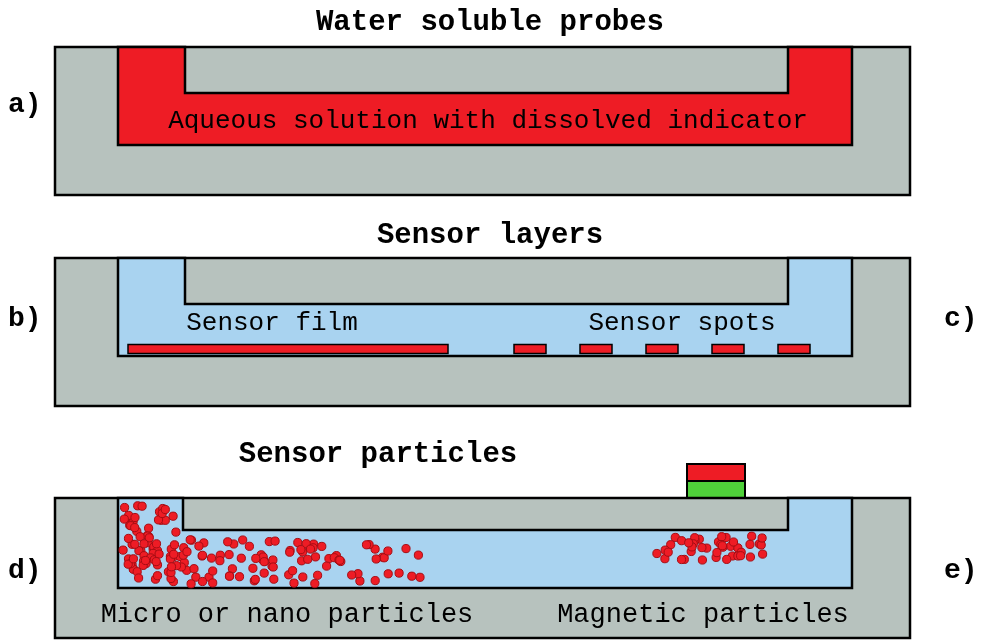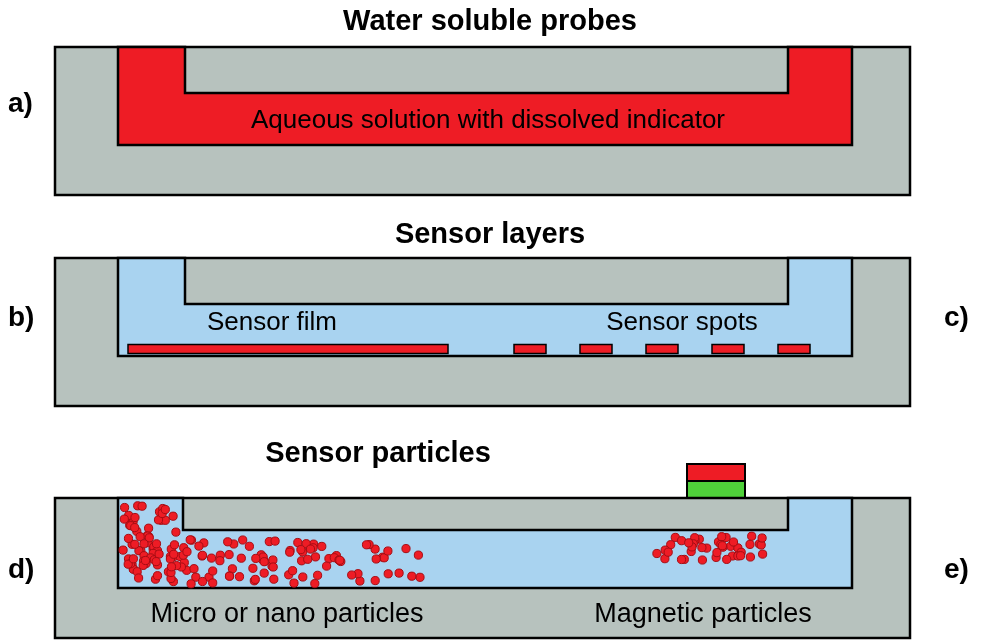--- a/index.html
+++ b/index.html
@@ -1,18 +1,18 @@
 <!DOCTYPE html>
 <html style="--substrate: #b7c2be; --indicator-red: #ee1c25; --water-blue: #a9d3f0; --magnet-green: #4fd23a; --particle-fill: #ee1c25; --particle-stroke: #a50d14; --outline: #000000;"><head>
 <meta charset="utf-8">
 <style>
   html,body{margin:0;padding:0;background:#fff;}
   .figure{
     position:relative;width:981px;height:642px;background:#fff;
-    font-family:Liberation Sans, sans-serif;overflow:hidden;
+    font-family:Liberation Mono, monospace;overflow:hidden;
   }
   svg text{fill:#000;}
   .title{font-weight:bold;font-size:29px;text-anchor:middle;}
   .panel-label{font-weight:bold;font-size:28px;}
   .body-text{font-size:26px;text-anchor:middle;}
   .caption{font-size:27px;text-anchor:middle;}
   .substrate{fill:var(--substrate);stroke:var(--outline);stroke-width:2.5;}
   .fill-red{fill:var(--indicator-red);stroke:var(--outline);stroke-width:2.5;}
   .fill-blue{fill:var(--water-blue);stroke:var(--outline);stroke-width:2.5;}
   .film{fill:var(--indicator-red);stroke:var(--outline);stroke-width:1.5;}

